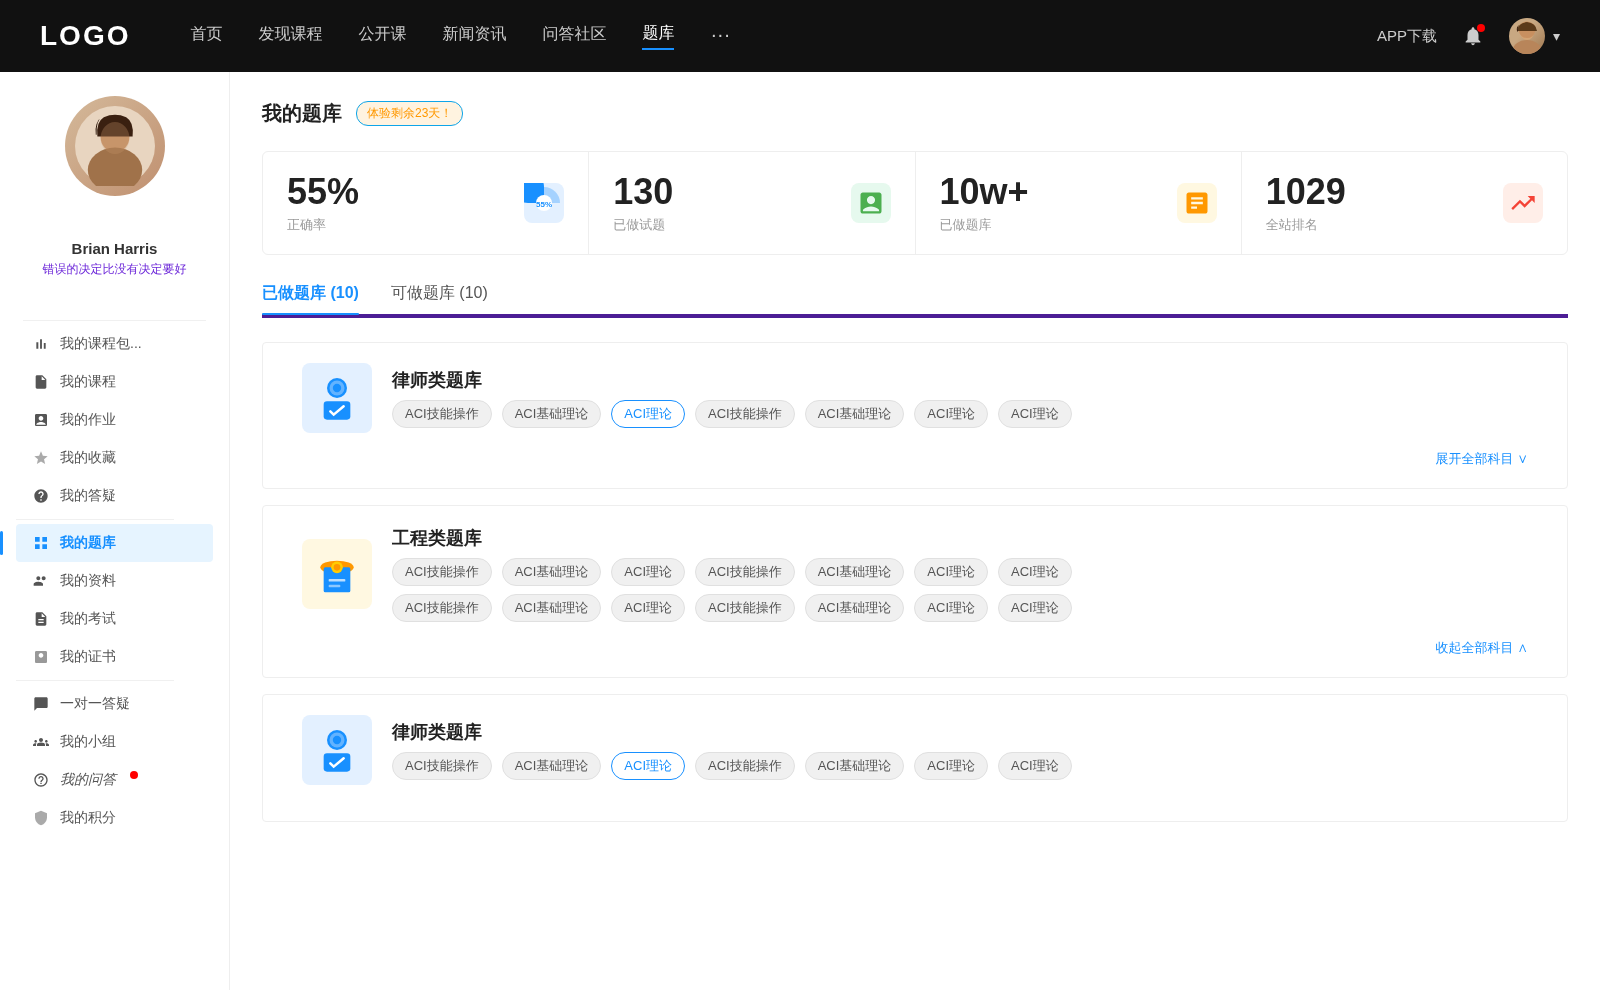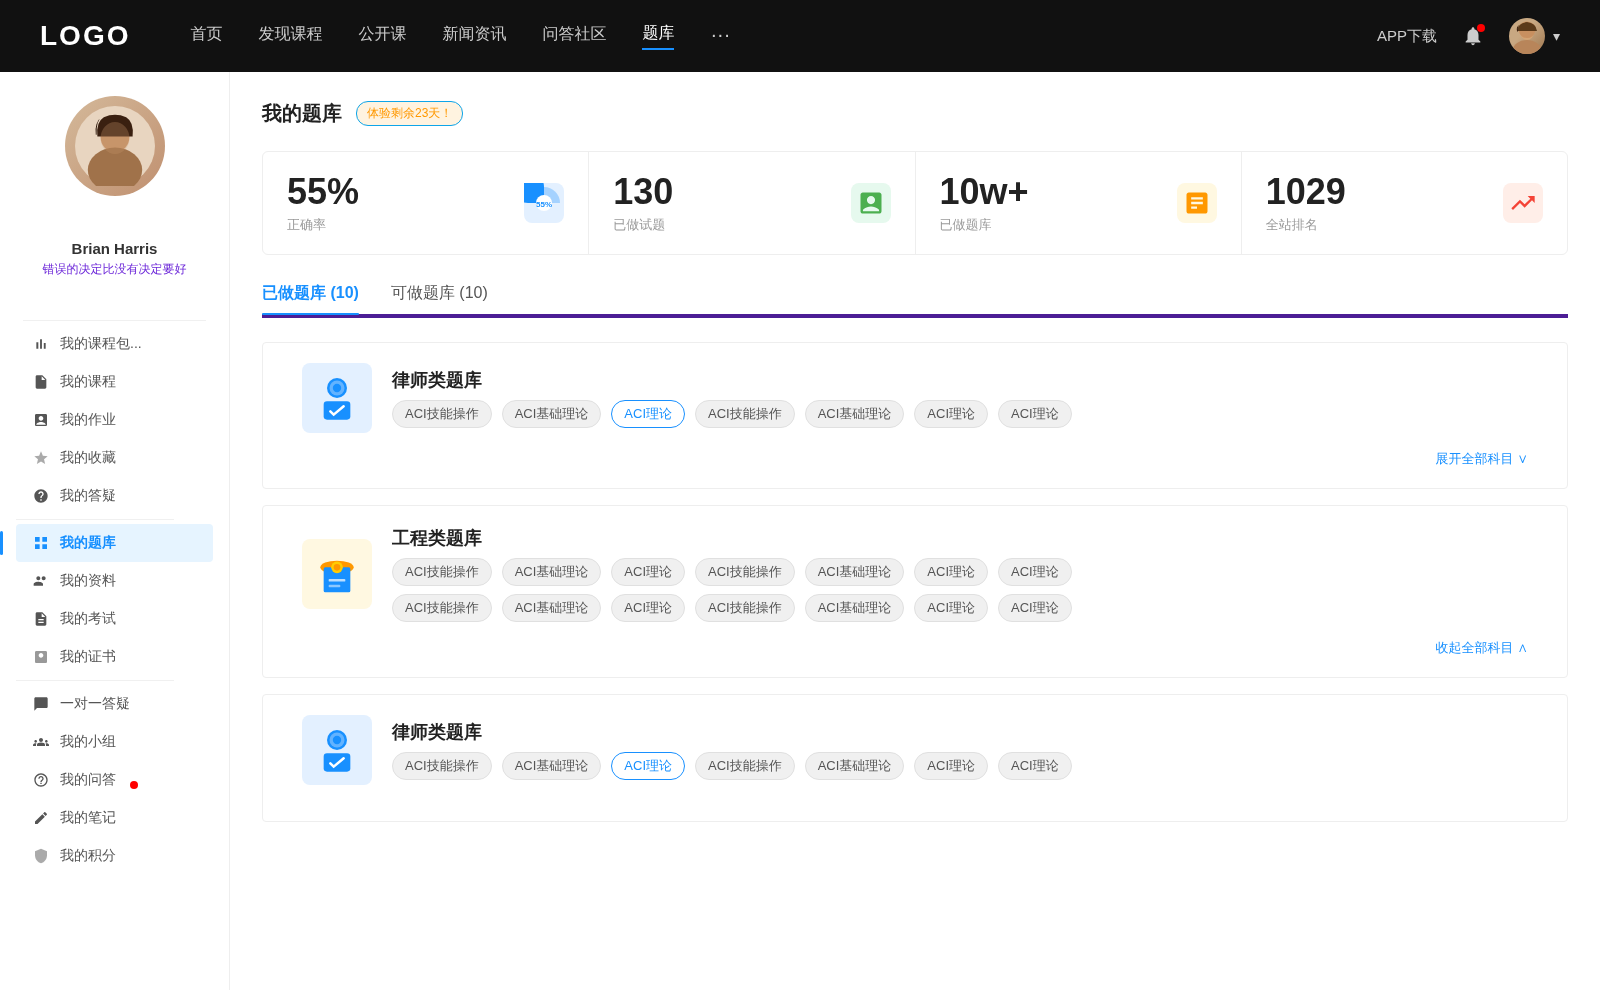--- a/index.html
+++ b/index.html
@@ -501,38 +501,30 @@
 
       <div class="sidebar-item">
         <span class="sidebar-icon">
           <svg width="16" height="16" viewBox="0 0 24 24" fill="currentColor">
               <path d="M12 12.75c1.63 0 3.07.39 4.24.9 1.08.48 1.76 1.56 1.76 2.73V18H6v-1.61c0-1.18.68-2.26 1.76-2.73 1.17-.52 2.61-.91 4.24-.91zM4 13c1.1 0 2-.9 2-2s-.9-2-2-2-2 .9-2 2 .9 2 2 2zm1.13 1.1c-.37-.06-.74-.1-1.13-.1-.99 0-1.93.21-2.78.58C.48 14.9 0 15.62 0 16.43V18h4.5v-1.61c0-.83.23-1.61.63-2.29zM20 13c1.1 0 2-.9 2-2s-.9-2-2-2-2 .9-2 2 .9 2 2 2zm4 3.43c0-.81-.48-1.53-1.22-1.85-.85-.37-1.79-.58-2.78-.58-.39 0-.76.04-1.13.1.4.68.63 1.46.63 2.29V18H24v-1.57zM12 6c1.66 0 3 1.34 3 3s-1.34 3-3 3-3-1.34-3-3 1.34-3 3-3z"></path>
             </svg>
         </span>
         <span>我的小组</span>
       </div>
 
-      <div class="sidebar-item" style="display:flex; align-items:flex-end;">
+      <div class="sidebar-item" style="display:flex; align-items:flex-start;font-style:italic;">
         <span class="sidebar-icon">
           <svg width="16" height="16" viewBox="0 0 24 24" fill="currentColor">
               <path d="M11 18h2v-2h-2v2zm1-16C6.48 2 2 6.48 2 12s4.48 10 10 10 10-4.48 10-10S17.52 2 12 2zm0 18c-4.41 0-8-3.59-8-8s3.59-8 8-8 8 3.59 8 8-3.59 8-8 8zm0-14c-2.21 0-4 1.79-4 4h2c0-1.1.9-2 2-2s2 .9 2 2c0 2-3 1.75-3 5h2c0-2.25 3-2.5 3-5 0-2.21-1.79-4-4-4z"></path>
             </svg>
         </span>
         <span>我的问答</span>
         <span class="badge-red"></span>
       </div>
 
-      <div class="sidebar-item">
-        <span class="sidebar-icon">
-          <svg width="16" height="16" viewBox="0 0 24 24" fill="currentColor">
-              <path d="M3 17.25V21h3.75L17.81 9.94l-3.75-3.75L3 17.25zM20.71 7.04c.39-.39.39-1.02 0-1.41l-2.34-2.34c-.39-.39-1.02-.39-1.41 0l-1.83 1.83 3.75 3.75 1.83-1.83z"></path>
-            </svg>
-        </span>
-        <span>我的笔记</span>
-      </div>
 
       <div class="sidebar-item">
         <span class="sidebar-icon">
           <svg width="16" height="16" viewBox="0 0 24 24" fill="currentColor">
               <path d="M12 1L3 5v6c0 5.55 3.84 10.74 9 12 5.16-1.26 9-6.45 9-12V5l-9-4z" opacity=".5"></path>
             </svg>
         </span>
         <span>我的积分</span>
       </div>
     </div>

